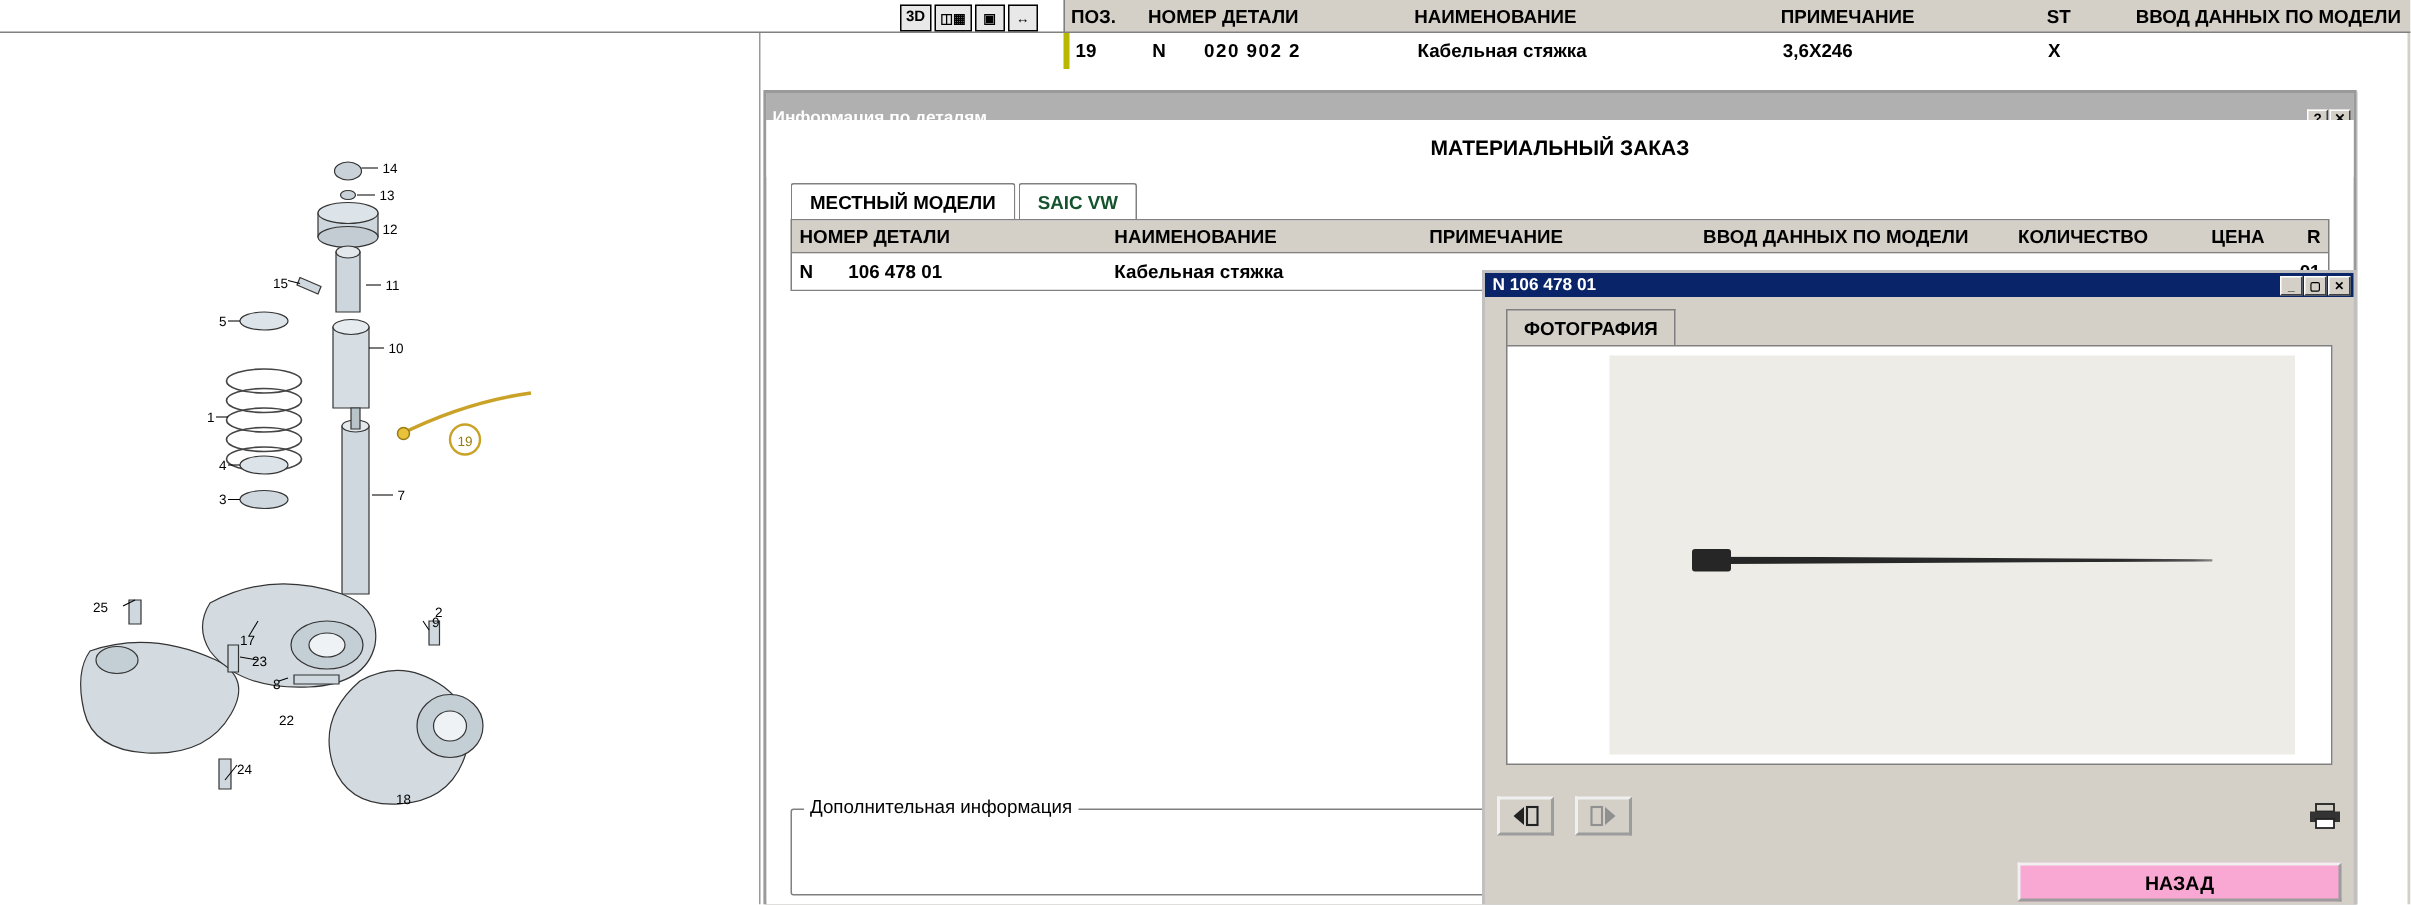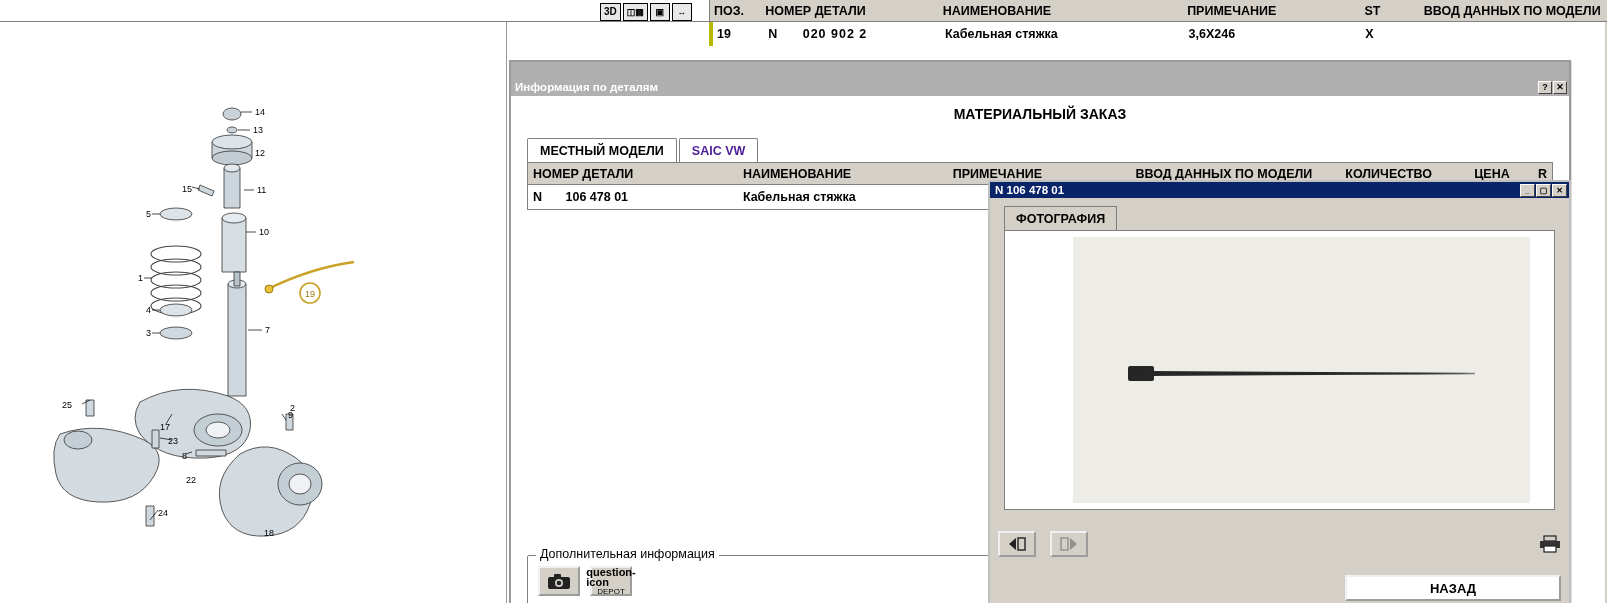--- a/index.html
+++ b/index.html
@@ -61,21 +61,21 @@
     background: #ffffff; border-right: 1px solid #9a9a9a;
   }
 
   
   .infowin {
     position: absolute; left: 509px; top: 60px; width: 1062px; height: 543px;
     background: #d4d0c8; border: 2px solid #9a9a9a;
     box-shadow: 1px 1px 0 #00000022;
   }
   .infowin-title {
-    height: 34px; background: #b0b0b0;
+    height: 18px; background: #b0b0b0;
     display: flex; align-items: center; justify-content: space-between;
     padding: 16px 2px 0 4px;
     font-size: 11.5px; color: #ffffff; font-weight: bold;
   }
   .titlebtns { display: flex; gap: 1px; }
   .tbtn {
     width: 14px; height: 13px; background: #d4d0c8;
     border: 1px solid #ffffff; border-right-color: #404040; border-bottom-color: #404040;
     font-size: 9px; line-height: 11px; text-align: center; color: #000000; font-weight: bold;
   }
@@ -84,21 +84,21 @@
     text-align: center; font-weight: bold; font-size: 14px;
     padding: 10px 0 12px 0; background: #ffffff;
   }
   .tabs { display: flex; align-items: flex-end; padding-left: 16px; height: 28px; }
   .tab {
     border: 1px solid #808080; border-bottom: none;
     background: #ffffff; padding: 5px 12px 4px 12px;
     font-weight: bold; font-size: 12.5px; margin-right: 2px;
     border-radius: 2px 2px 0 0;
   }
-  .tab.inactive { background: #ffffff; font-weight: bold; color: #4c1d95; }
+  .tab.inactive { background: #ffffff; font-weight: bold; color: #14532d; }
   .mat-table { margin: 0 16px 0 16px; border: 1px solid #808080; border-top: 1px solid #808080; background:#ffffff; }
   .mat-head {
     display: flex; align-items: center; height: 22px;
     background: #d4d0c8; font-weight: bold; font-size: 12.5px;
     border-bottom: 1px solid #808080;
   }
   .mat-head .c, .mat-rowline .c { padding: 0 5px; white-space: nowrap; overflow: hidden; }
   .mat-rowline { display: flex; align-items: center; height: 24px; font-size: 12.5px; font-weight: bold; background: #ffffff; }
   .m-num { width: 230px; }
   .m-name { width: 230px; }
@@ -166,21 +166,21 @@
     position: absolute; left: 8px; right: 8px; bottom: 46px;
     display: flex; align-items: center; justify-content: space-between;
   }
   .navbtn {
     width: 38px; height: 26px; background: #d4d0c8;
     border: 2px outset #f0f0f0; display: flex; align-items: center; justify-content: center;
   }
   .navbtn.disabled { color: #808080; }
   .backbtn {
     position: absolute; right: 8px; bottom: 2px; width: 216px; height: 26px;
-    background: #ffffff; border: 2px outset #f0f0f0;
+    background: #f9a8d4; border: 2px outset #f0f0f0;
     font-weight: bold; font-size: 13px; display: flex;
     align-items: center; justify-content: center;
   }
 
   
   .rightedge {
     position: absolute; right: 0; top: 22px; width: 2px; height: 581px; background: #d4d0c8;
   }
 
   svg { display: block; }
@@ -358,36 +358,20 @@
           <div class="c m-rem"></div>
           <div class="c m-model"></div>
           <div class="c m-qty"></div>
           <div class="c m-price">-</div>
           <div class="c m-r">01</div>
         </div>
       </div>
 
       <div class="addinfo">
         <div class="addinfo-legend">Дополнительная информация</div>
-        <div class="addinfo-btns">
-          <div class="sqbtn">
-            <span>
-              <svg width="24" height="17" viewBox="0 0 24 17">
-                <rect x="1" y="4" width="22" height="12" rx="2" fill="#222"></rect>
-                <rect x="7" y="1" width="7" height="4" rx="1" fill="#222"></rect>
-                <circle cx="12" cy="10" r="4" fill="#d4d0c8"></circle>
-                <circle cx="12" cy="10" r="2.3" fill="#222"></circle>
-              </svg>
-            </span>
-          </div>
-          <div class="sqbtn">
-            <span style="font-size:11px;font-weight:bold;line-height:10px">question-icon</span>
-            <span style="font-size:8px">DEPOT</span>
-          </div>
-        </div>
       </div>
     </div>
   </div>
 
   <div class="photowin">
     <div class="photo-title">
       <span>N  106 478 01</span>
       <span style="display:flex;gap:1px">
         <span class="ptbtn">_</span>
         <span class="ptbtn">▢</span>

